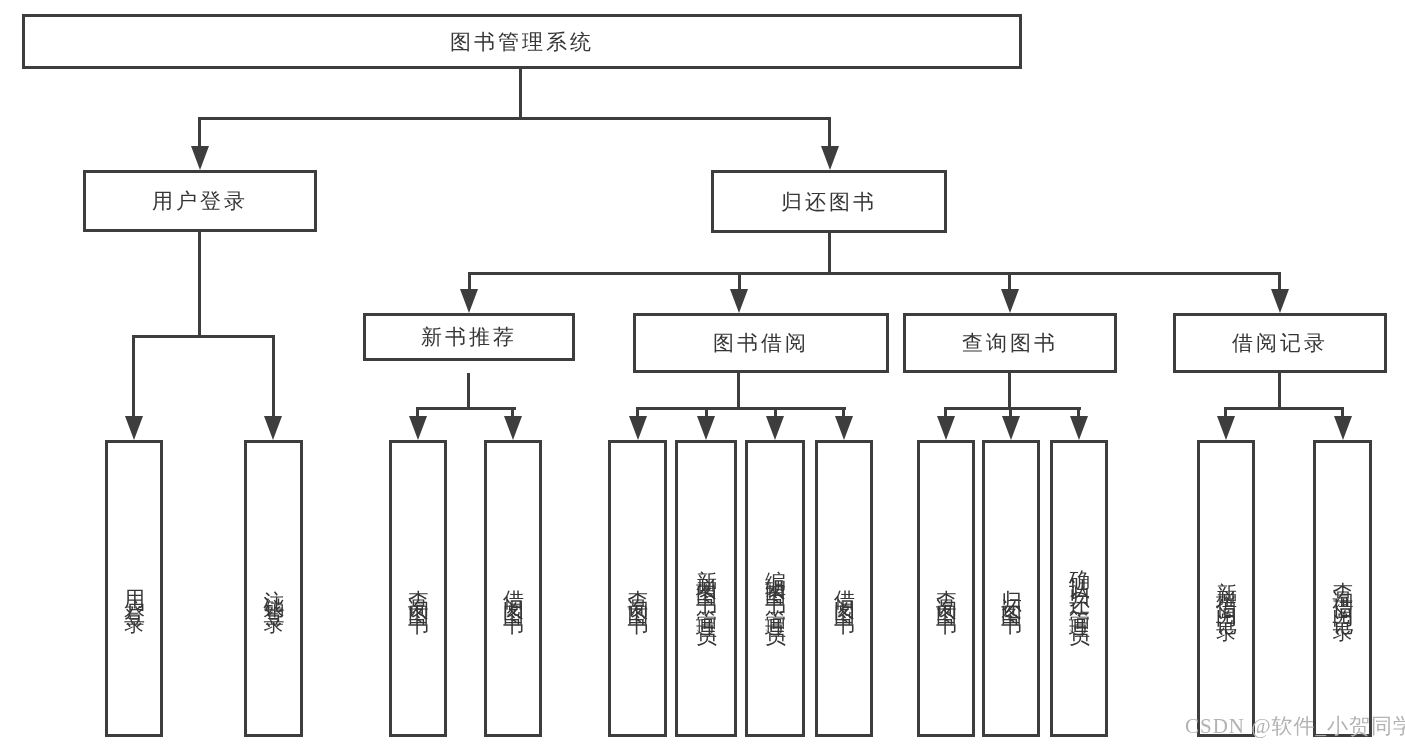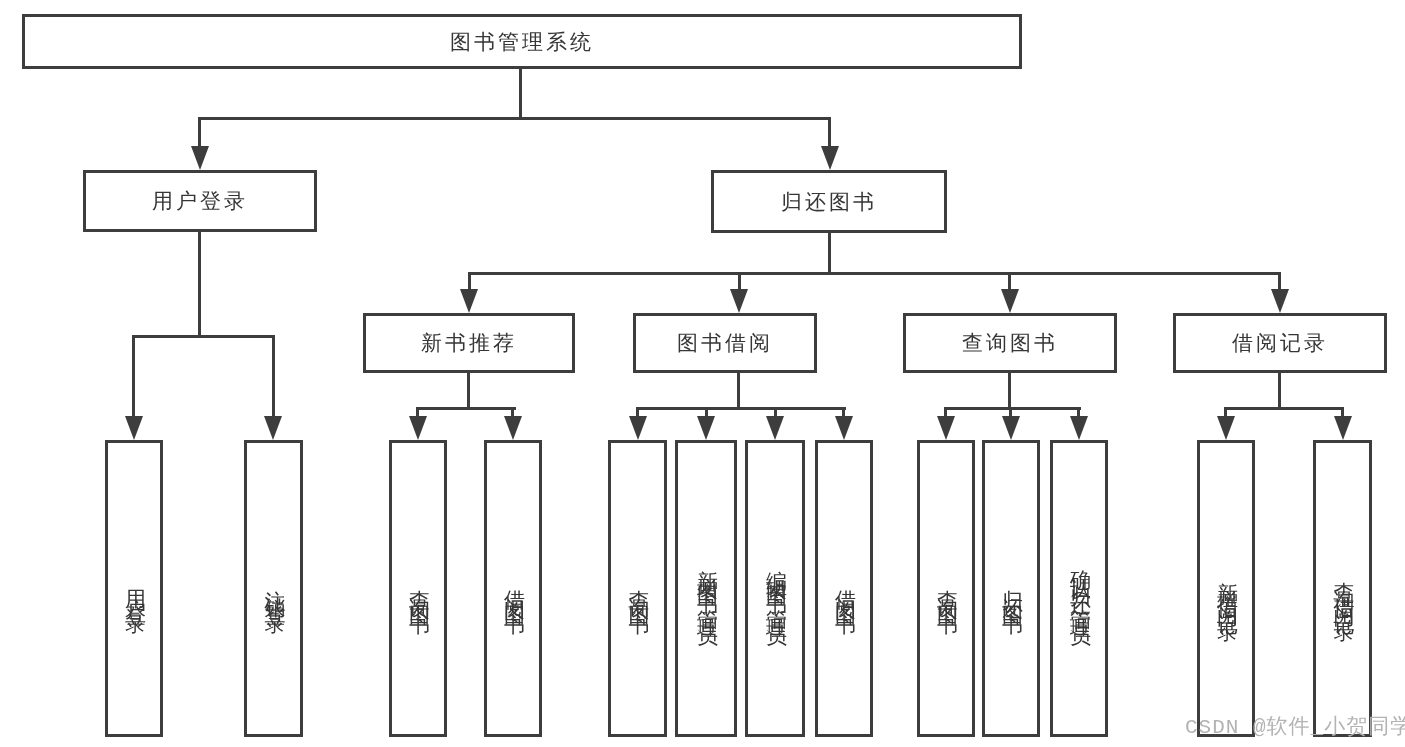--- a/index.html
+++ b/index.html
@@ -1,18 +1,18 @@
 <!DOCTYPE html>
 <html><head>
 <meta charset="utf-8">
 <style>
   html,body { margin:0; padding:0; background:#ffffff; }
   .stage {
     position:relative; width:1405px; height:747px; background:#ffffff;
-    font-family:Liberation Mono, monospace; overflow:hidden;
+    font-family:Liberation Serif, serif; overflow:hidden;
   }
   .box {
     position:absolute; box-sizing:border-box;
     border:3px solid #3d3d3d; background:#ffffff; color:#363636;
     display:flex; align-items:center; justify-content:center;
   }
   .hbox { font-size:21px; letter-spacing:3px; white-space:nowrap; }
   .vbox { }
   .vbox .vtext {
     writing-mode:vertical-rl; text-orientation:mixed;
@@ -39,25 +39,25 @@
   </div>
 
   <div class="box hbox" style="left:83px; top:170px; width:234px; height:62px;">
     <span>用户登录</span>
   </div>
 
   <div class="box hbox" style="left:711px; top:170px; width:236px; height:63px;">
     <span>归还图书</span>
   </div>
 
-  <div class="box hbox" style="left:363px; top:313px; width:212px; height:60px;">
+  <div class="box hbox" style="left:363px; top:313px; width:212px; height:48px;">
     <span>新书推荐</span>
   </div>
 
-  <div class="box hbox" style="left:633px; top:313px; width:184px; height:60px;">
+  <div class="box hbox" style="left:633px; top:313px; width:256px; height:60px;">
     <span>图书借阅</span>
   </div>
 
   <div class="box hbox" style="left:903px; top:313px; width:214px; height:60px;">
     <span>查询图书</span>
   </div>
 
   <div class="box hbox" style="left:1173px; top:313px; width:214px; height:60px;">
     <span>借阅记录</span>
   </div>

